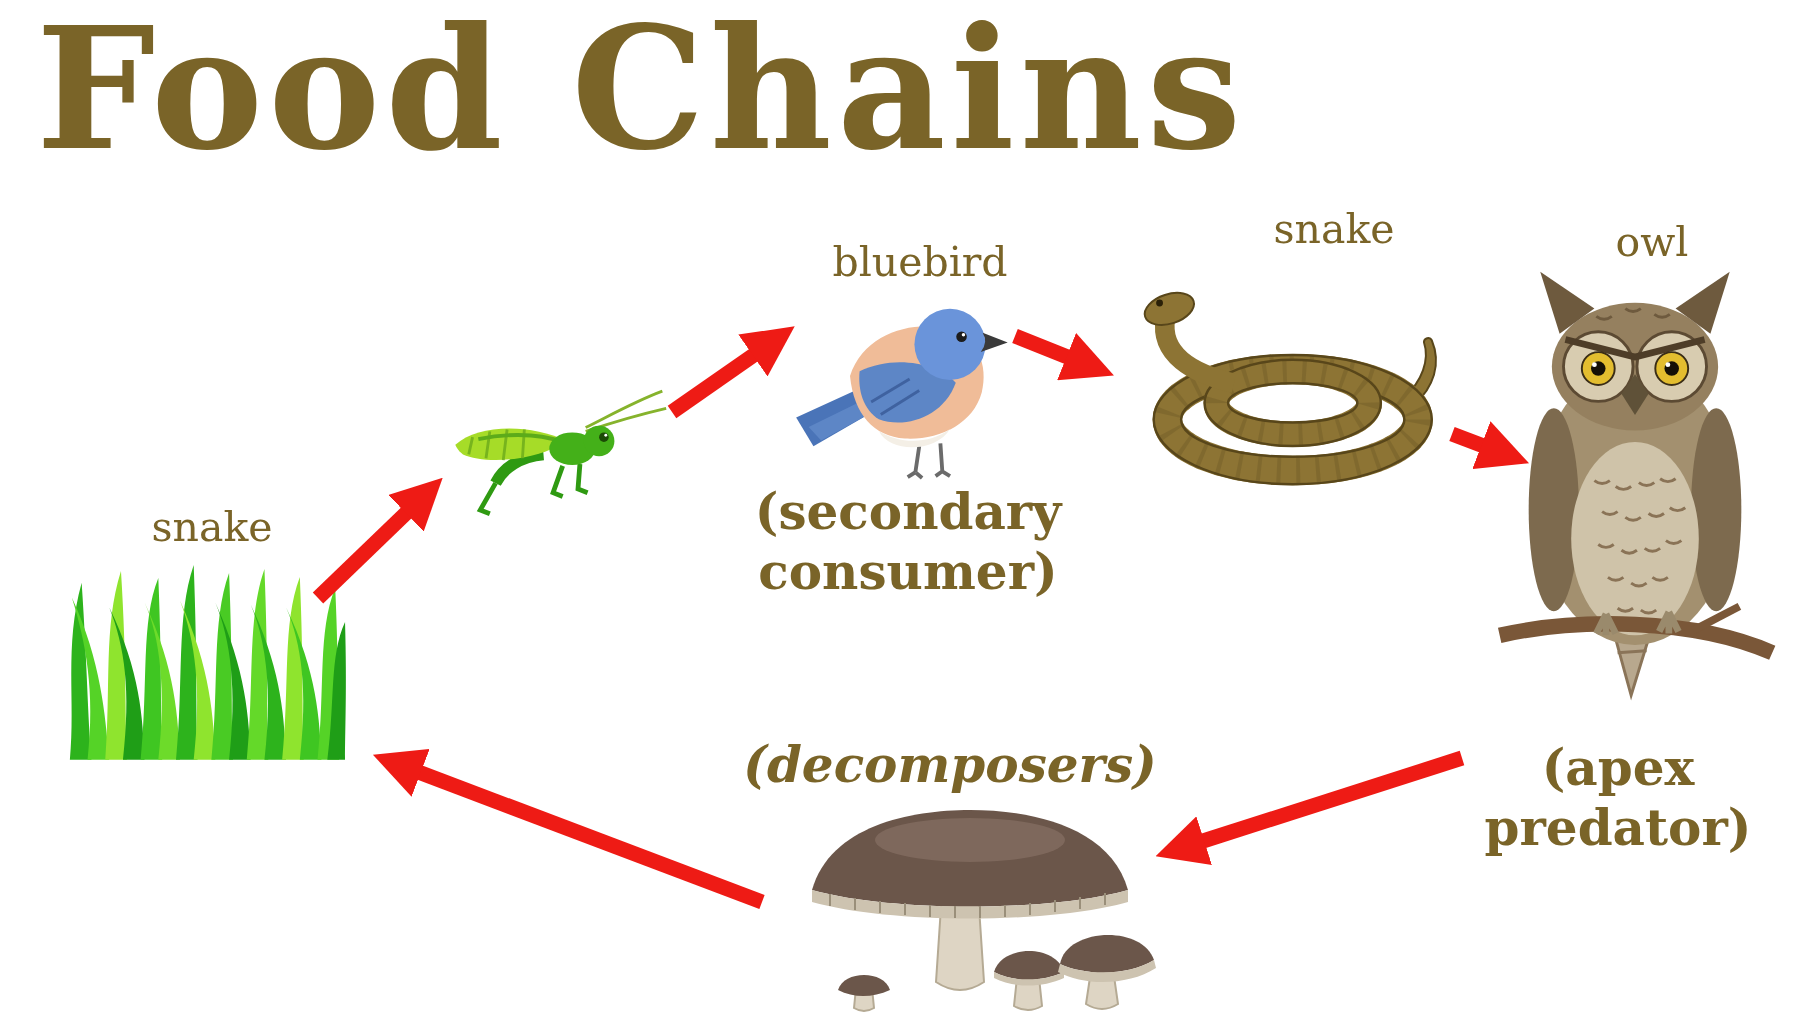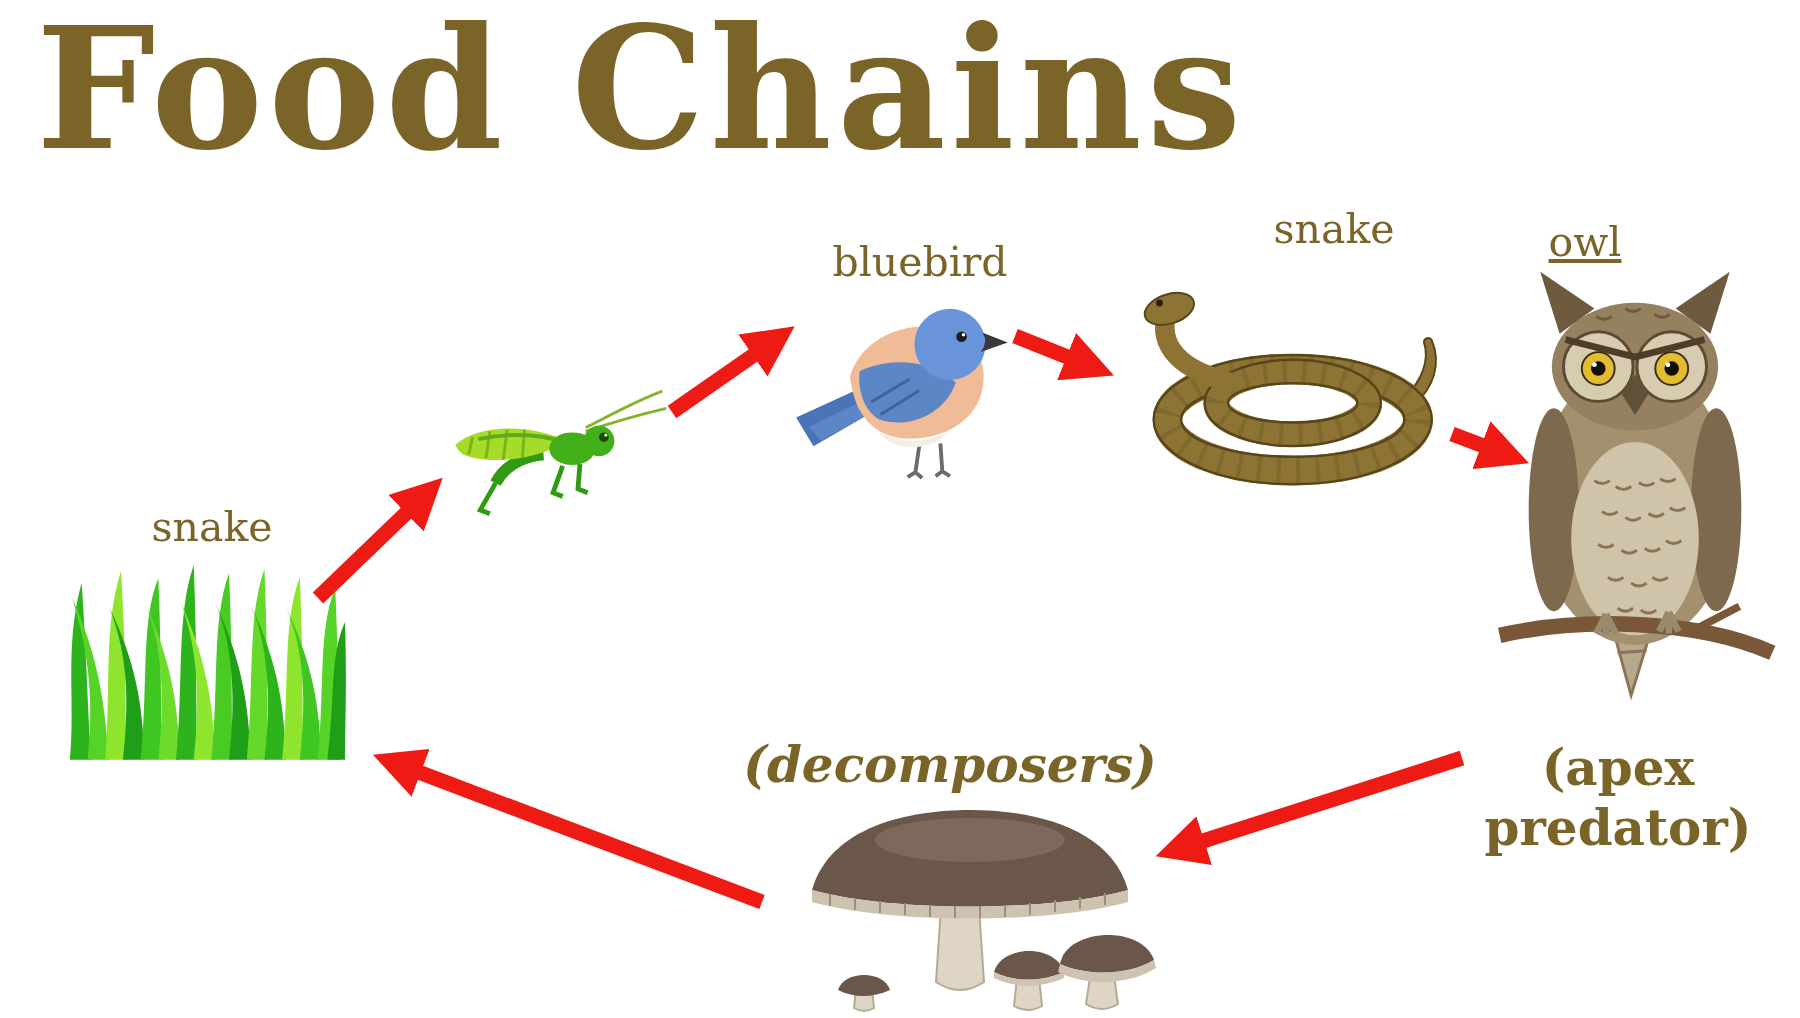--- a/index.html
+++ b/index.html
@@ -29,22 +29,23 @@
 </head>
 <body>
 
 <div class="canvas">
 
   <h1 class="title">Food Chains</h1>
 
   <div class="label" style="left:212px; top:503px;">snake</div>
   <div class="label" style="left:920px; top:238px;">bluebird</div>
   <div class="label" style="left:1334px; top:205px;">snake</div>
-  <div class="label" style="left:1585px; top:218px;text-decoration:underline;">owl</div>
+  <div class="label" style="left:1652px; top:218px;">owl</div>
 
+  <div class="role" style="left:908px;  top:482px; width:350px;">(secondary consumer)</div>
   <div class="role" style="left:1618px; top:738px; width:380px;">(apex predator)</div>
   <div class="role nowrap" style="left:950px; top:735px;font-style:italic;">(decomposers)</div>
 
   <svg class="illus" style="left:62px; top:553px;" width="285" height="207" viewBox="0 0 290 210">
     <path d="M8 210 C14 150 2 95 20 30 C26 120 26 165 30 210 Z" fill="#2db31c"></path>
     <path d="M26 210 C34 140 24 90 10 45 C40 110 44 165 48 210 Z" fill="#55d327"></path>
     <path d="M44 210 C50 135 42 75 60 18 C66 115 64 168 66 210 Z" fill="#8fe42e"></path>
     <path d="M62 210 C70 140 64 95 48 55 C80 120 82 168 84 210 Z" fill="#1f9e17"></path>
     <path d="M80 210 C88 130 80 70 98 25 C102 120 100 170 102 210 Z" fill="#3fc622"></path>
     <path d="M98 210 C106 140 100 85 84 50 C116 118 118 168 120 210 Z" fill="#6ddb2a"></path>

